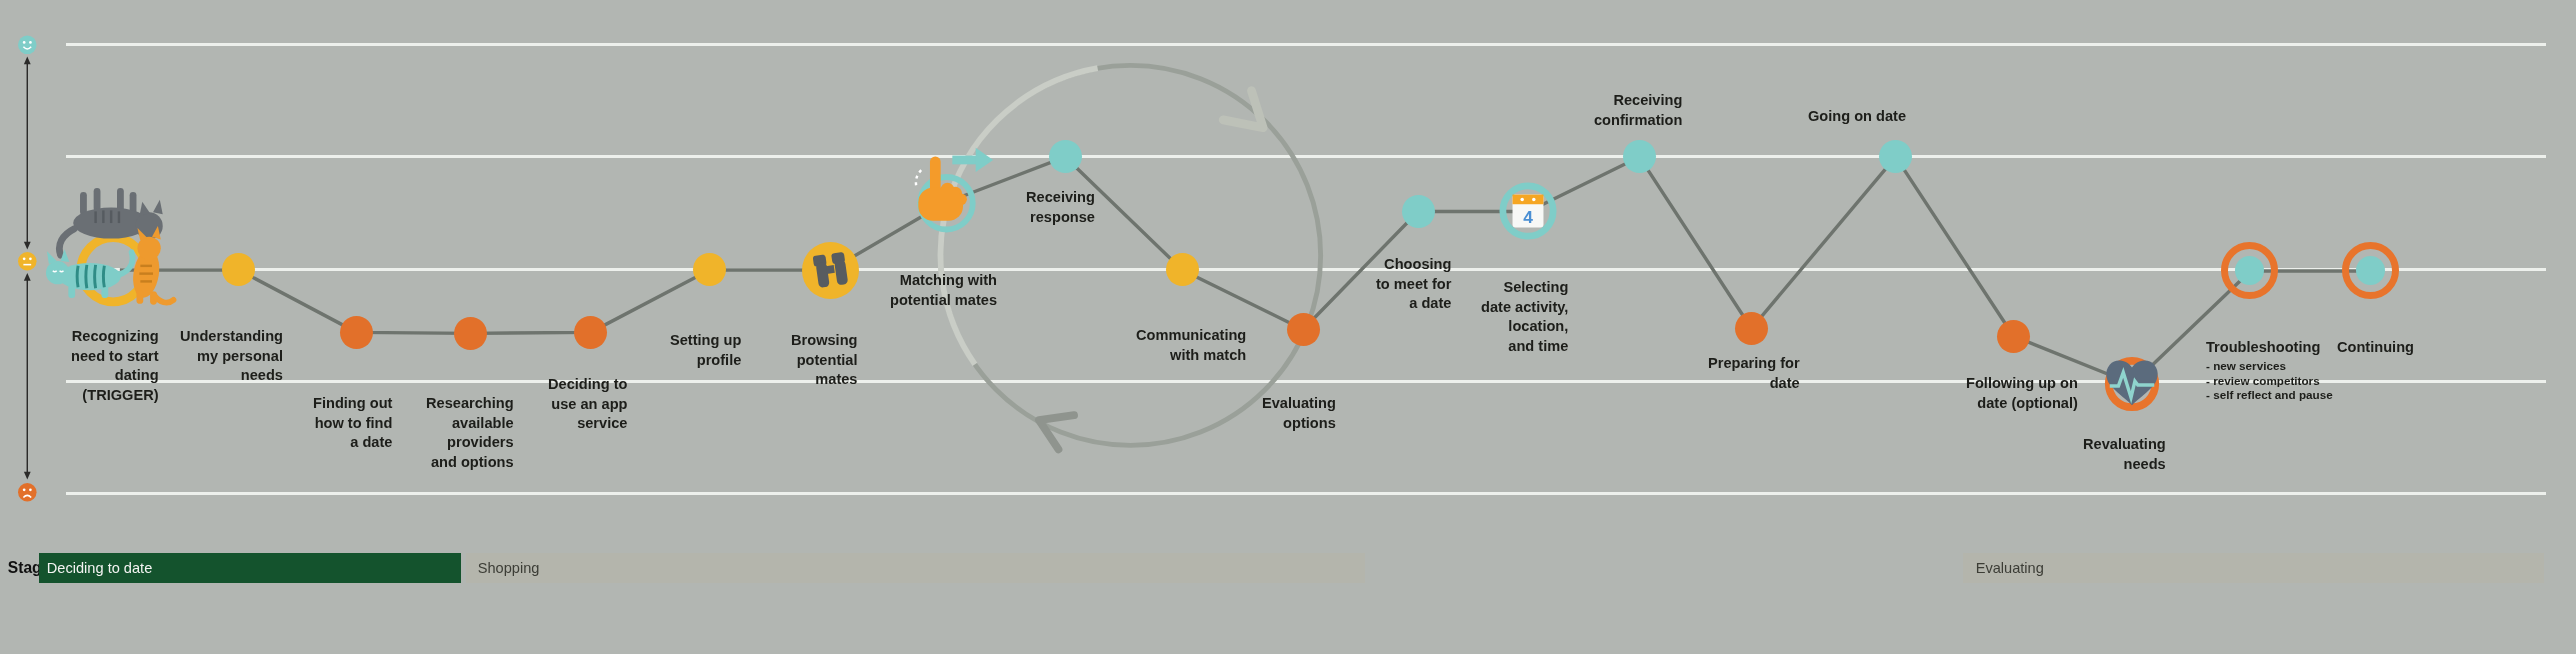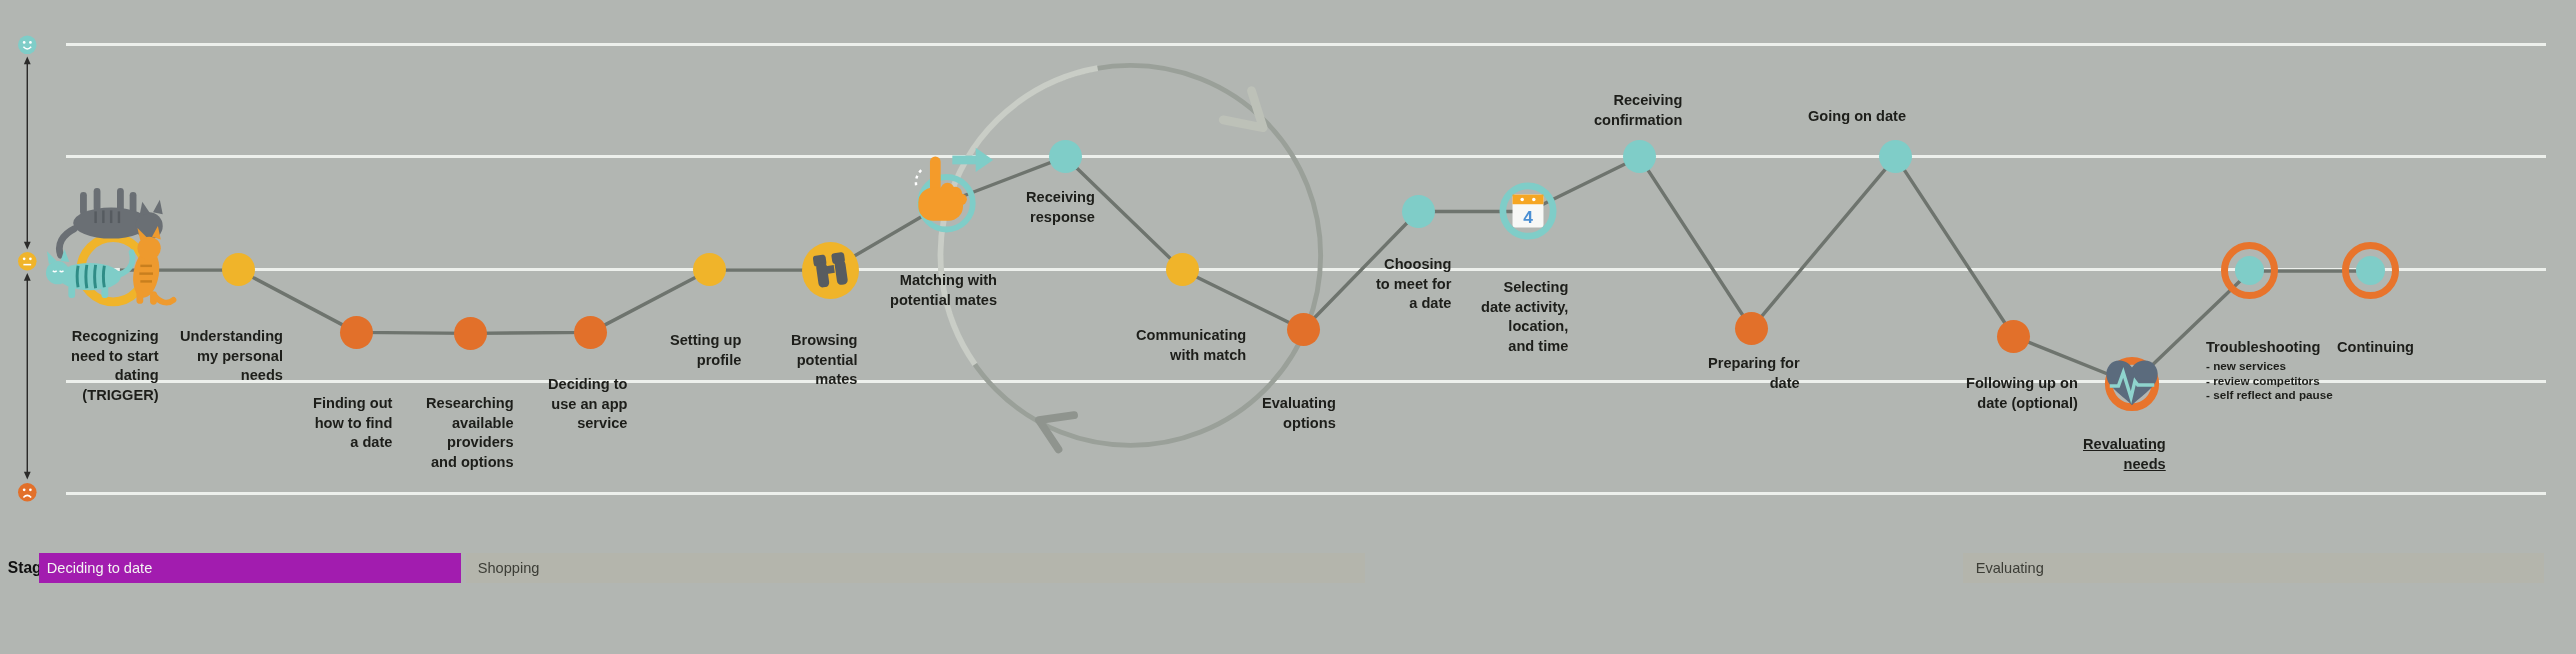--- a/index.html
+++ b/index.html
@@ -16,21 +16,21 @@
   .node-ring{position:absolute;width:43px;height:43px;border:7.8px solid #e8742c;border-radius:50%;}
   .ring-core{position:absolute;left:50%;top:50%;width:29px;height:29px;margin:-14.6px 0 0 -14.6px;border-radius:50%;background:#7fcdc8;}
   .icon-node{position:absolute;}
   .step-label{position:absolute;font-weight:bold;font-size:14.6px;line-height:19.5px;color:#1d1e1a;white-space:nowrap;}
   .step-label span{display:block;text-align:right;}
   .step-bullets{position:absolute;font-weight:bold;font-size:11.7px;line-height:14.6px;color:#1d1e1a;white-space:nowrap;}
   .step-bullets span{display:block;}
   #stagebar-layer{position:absolute;left:0;top:0;width:100%;height:100%;z-index:4;}
   #stage-caption{position:absolute;top:553px;height:30px;line-height:30px;font-weight:bold;font-size:15.6px;color:#101010;}
   .stage-seg{position:absolute;top:553px;height:30px;line-height:30px;font-size:14.6px;white-space:nowrap;overflow:hidden;box-sizing:border-box;}
-  .stage-seg.dark{background:#a21caf;color:#f4f4f2;}
+  .stage-seg.dark{background:#14532d;color:#f4f4f2;}
   .stage-seg.light{background:#b4b5ac;color:#3c3d36;}
 </style>
 </head>
 <body>
 
 <div id="canvas" style="width: 2576px; height: 655px; background: rgb(178, 182, 178);">
   <div id="gridlines-layer">
       <div class="gridline" style="left: 66px; width: 2480px; top: 43px; background: rgb(237, 240, 236);"></div>
       <div class="gridline" style="left: 66px; width: 2480px; top: 155px; background: rgb(237, 240, 236);"></div>
       <div class="gridline" style="left: 66px; width: 2480px; top: 268px; background: rgb(237, 240, 236);"></div>
@@ -254,21 +254,21 @@
         <span>Preparing for</span>
         <span>date</span>
       </div>
       <div class="step-label" style="left: 1808px; top: 107px;">
         <span>Going on date</span>
       </div>
       <div class="step-label" style="left: 1966px; top: 374px;">
         <span>Following up on</span>
         <span>date (optional)</span>
       </div>
-      <div class="step-label" style="left: 2083px; top: 435px; text-decoration: underline;">
+      <div class="step-label" style="left: 2083px; top: 435px;">
         <span>Revaluating</span>
         <span>needs</span>
       </div>
       <div class="step-label" style="left: 2206px; top: 338px;">
         <span>Troubleshooting</span>
       </div>
       <div class="step-bullets" style="left: 2206px; top: 359px;">
         <span>- new services</span>
         <span>- review competitors</span>
         <span>- self reflect and pause</span>

